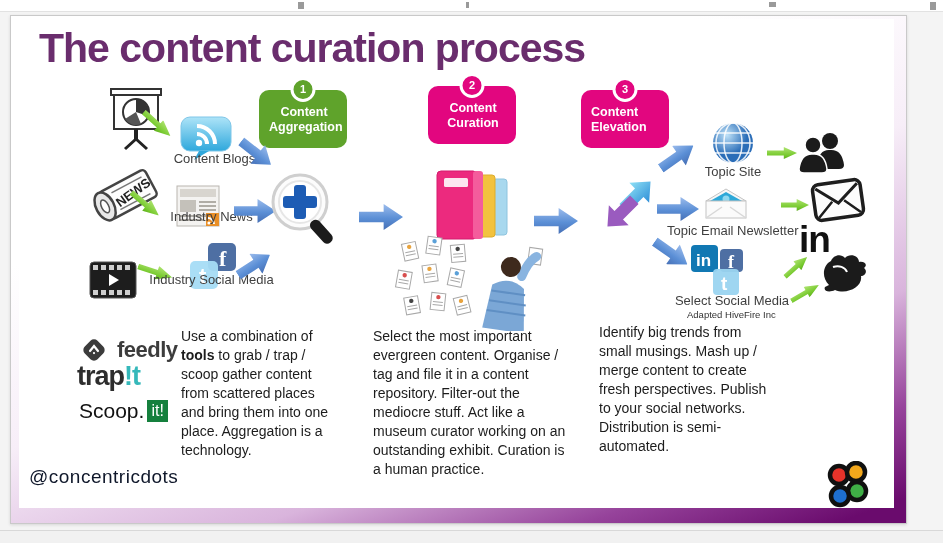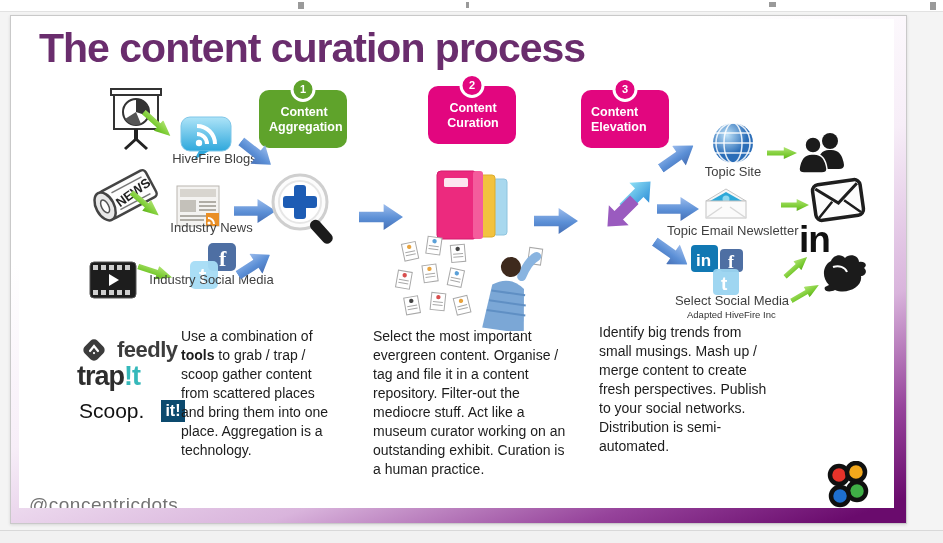--- a/index.html
+++ b/index.html
@@ -36,30 +36,30 @@
   
   .arrow { position:absolute; clip-path:polygon(0 30%,56% 30%,56% 0,100% 50%,56% 100%,56% 70%,0 70%); }
   .arrow.blue { background:linear-gradient(180deg,#9cbcec 0%,#5b8fd6 55%,#466fb5 100%); }
   .arrow.green { background:linear-gradient(180deg,#b0e472 0%,#76c92d 70%,#5cab1d 100%); }
 
   .imglabel { position:absolute; font-size:13px; color:#3f3f3f; text-align:center; white-space:nowrap; }
   .small-note { position:absolute; font-size:9.5px; color:#333; }
 
   .desc { position:absolute; font-size:14px; line-height:19px; color:#1c1c1c; }
 
-  .credit { position:absolute; left:10px; top:447px; font-size:19px; color:#737373; letter-spacing:.5px;margin-top:28px; }
+  .credit { position:absolute; left:10px; top:447px; font-size:19px; color:#0f172a; letter-spacing:.5px; }
   .audience { position:absolute; left:682px; top:449px; font-size:27px; color:#000; }
 
   
   .logo-row { position:absolute; display:flex; align-items:center; }
   .feedly-text { font-size:22px; font-weight:bold; color:#3c3c3c; margin-left:10px; letter-spacing:-.5px; }
   .trap-black { font-size:27px; font-weight:bold; color:#2d2d2d; letter-spacing:-1px; }
   .trap-teal { font-size:27px; font-weight:bold; color:#35b8ba; letter-spacing:-1px; }
   .scoop-black { font-size:21px; font-weight:normal; color:#111; }
-  .scoop-green { font-size:16px; font-weight:bold; color:#fff; background:#0c4a6e; padding:2px 4px; margin-left:17px; }
+  .scoop-green { font-size:16px; font-weight:normal; color:#fff; background:#15803d; padding:2px 4px; margin-left:3px; }
 
   .in-black { position:absolute; font-size:37px; font-weight:bold; color:#111; letter-spacing:-1px; }
 
   svg { display:block; }
 </style>
 </head>
 <body>
 
 <div class="top-strip">
   <span class="mark" style="left:298px;width:6px;height:7px"></span>
@@ -143,40 +143,40 @@
               <stop offset="1" stop-color="#2fa8dc"></stop>
             </linearGradient>
           </defs>
       <rect x="2" y="2" width="50" height="34" rx="9" fill="url(#rssg)" stroke="#7fc6e8"></rect>
       <path d="M20 36 L15 45 L30 36 Z" fill="#2fa8dc"></path>
       <circle cx="20" cy="28" r="3.2" fill="#fff"></circle>
       <path d="M18 19 a10 10 0 0 1 10 10" stroke="#fff" stroke-width="4" fill="none"></path>
       <path d="M18 11 a18 18 0 0 1 18 18" stroke="#fff" stroke-width="4" fill="none"></path>
     </svg>
   </div>
-  <div class="imglabel" style="left:138px;top:132px;width:115px">HiveFire Blogs</div>
+  <div class="imglabel" style="left:138px;top:132px;width:115px">Content Blogs</div>
 
   <div style="position:absolute;left:157px;top:166px">
     <svg width="44" height="42" viewBox="0 0 44 42">
       <rect x="1" y="1" width="42" height="40" fill="#f4f3f1" stroke="#b9b6b0"></rect>
       <rect x="4" y="4" width="36" height="8" fill="#d8d5cf"></rect>
       <rect x="4" y="15" width="16" height="12" fill="#c4c1ba"></rect>
       <g stroke="#b0ada6" stroke-width="2">
         <line x1="23" y1="17" x2="40" y2="17"></line>
             <line x1="23" y1="21" x2="40" y2="21"></line>
             <line x1="23" y1="25" x2="40" y2="25"></line>
         <line x1="4" y1="31" x2="40" y2="31"></line>
             <line x1="4" y1="35" x2="28" y2="35"></line>
       </g>
       <rect x="30" y="28" width="13" height="13" fill="#e98f27"></rect>
       <circle cx="33" cy="38" r="1.6" fill="#fff"></circle>
       <path d="M32 33 a6 6 0 0 1 6 6" stroke="#fff" stroke-width="2" fill="none"></path>
     </svg>
   </div>
-  <div class="imglabel" style="left:135px;top:201px;width:115px">Industry News</div>
+  <div class="imglabel" style="left:135px;top:190px;width:115px">Industry News</div>
 
   <div style="position:absolute;left:167px;top:222px">
     <svg width="56" height="52" viewBox="0 0 56 52">
       <rect x="22" y="2" width="28" height="28" rx="5" fill="#4e6fa3"></rect>
       <text x="33" y="25" font-size="22" font-weight="bold" fill="#fff" font-family="Liberation Serif, serif">f</text>
       <rect x="4" y="20" width="28" height="28" rx="5" fill="#a5dcf5" opacity=".95"></rect>
       <text x="13" y="43" font-size="22" font-weight="bold" fill="#fff">t</text>
     </svg>
   </div>
   <div class="imglabel" style="left:120px;top:253px;width:145px">Industry Social Media</div>

